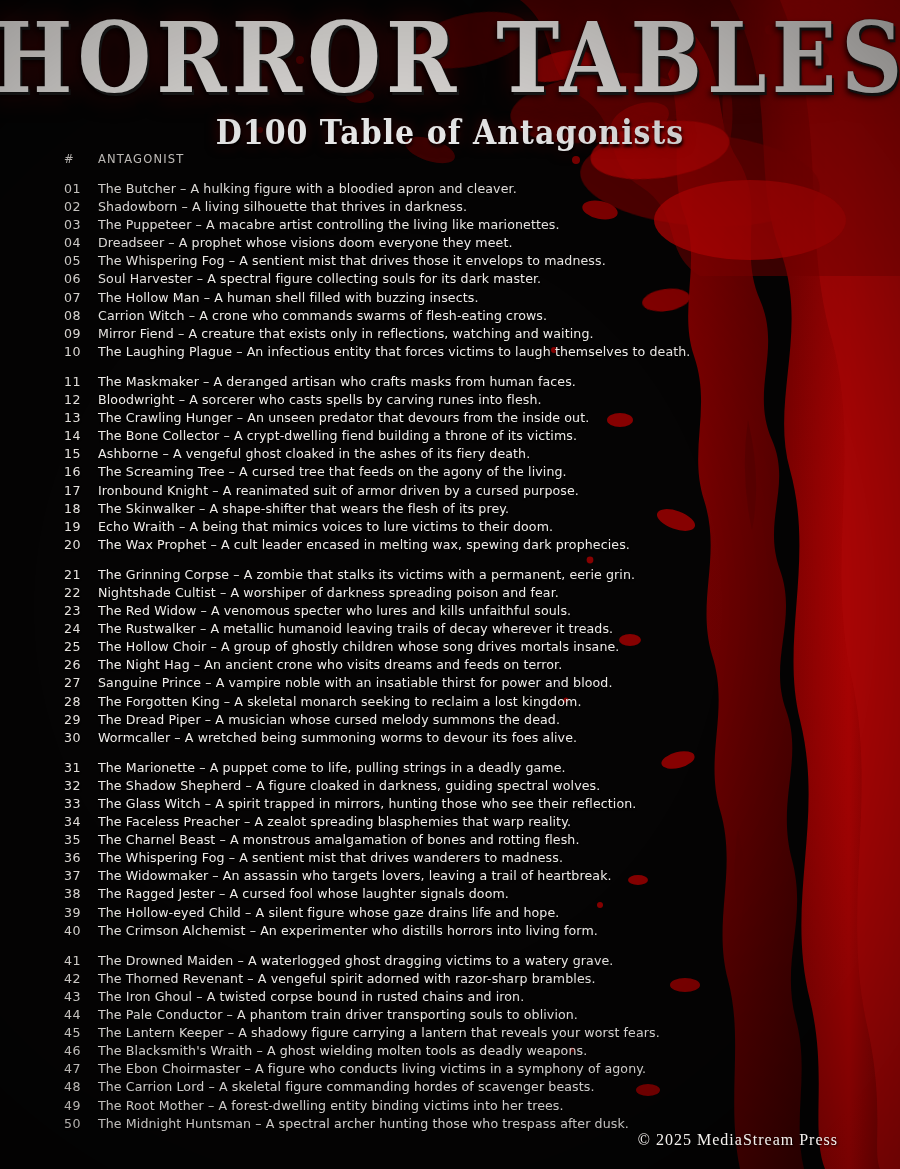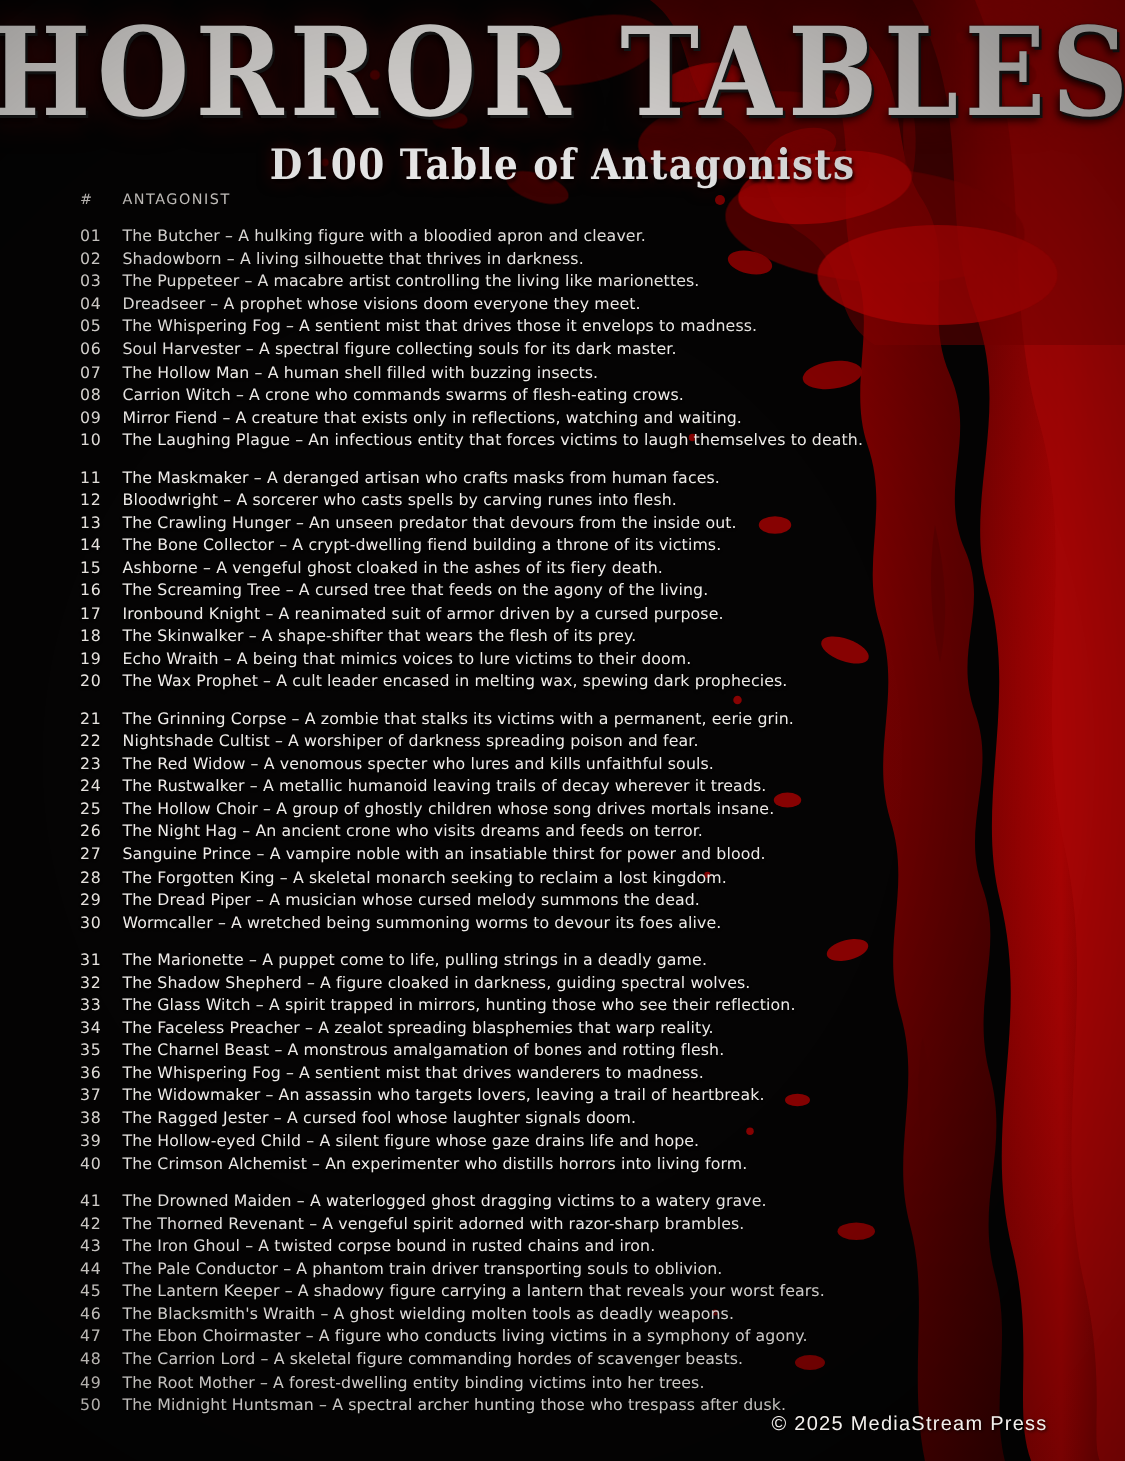--- a/index.html
+++ b/index.html
@@ -118,21 +118,21 @@
     flex: 1;
     letter-spacing: 0.1px;
   }
 
   
   .footer {
     position: absolute;
     right: 62px;
     bottom: 20px;
     z-index: 6;
-    font-family: Liberation Sans, sans-serif;
+    font-family: Liberation Serif, serif;
     font-size: 16px;
     letter-spacing: 1px;
     color: #f4f1ee;
     text-shadow: 1px 1px 3px rgba(0,0,0,0.95);
   }
 </style>
 </head>
 <body>
 
 <div class="bg"></div>

